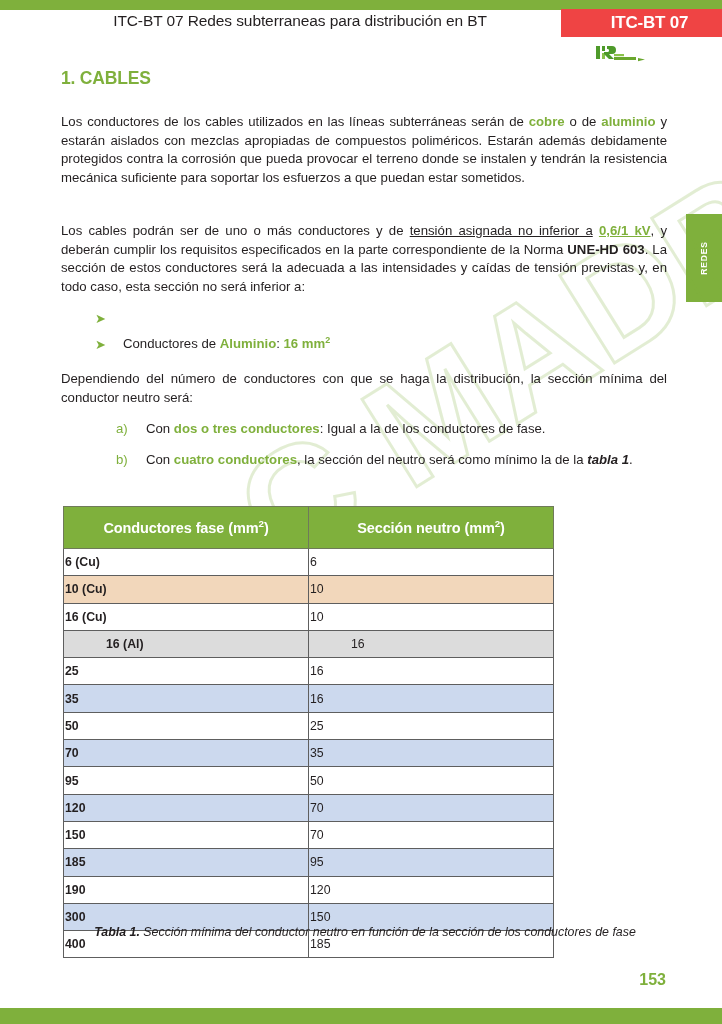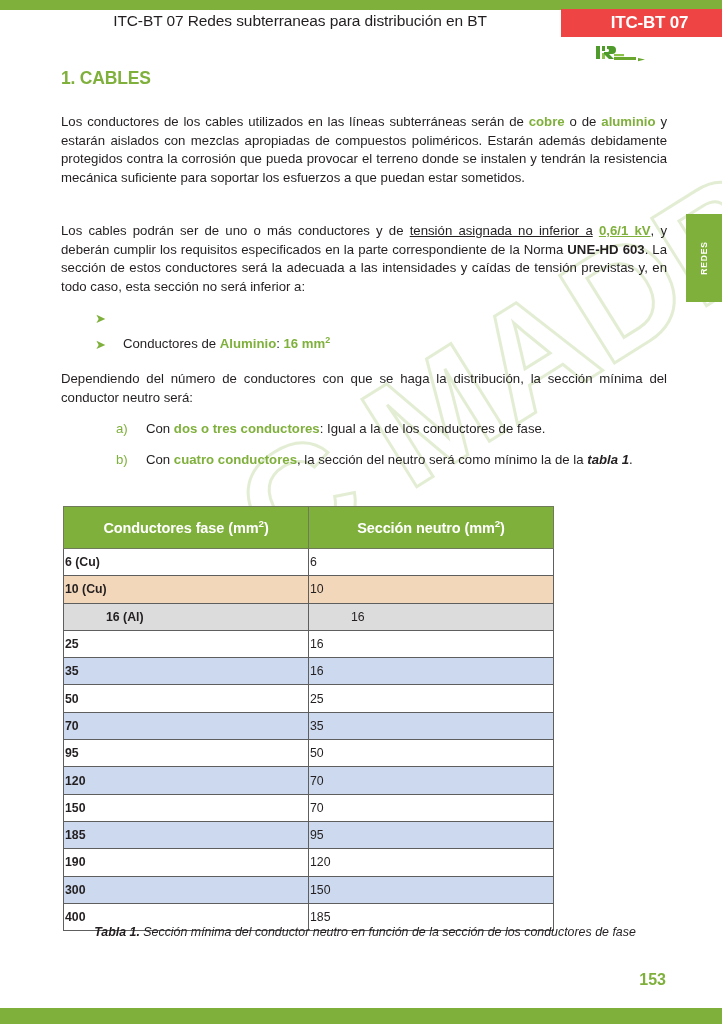--- a/index.html
+++ b/index.html
@@ -317,20 +317,24 @@
       </thead>
       <tbody id="tbl-body">
           <tr class="bg-white">
             <td class="c1">6  (Cu)</td>
             <td class="c2">6</td>
           </tr>
           <tr class="bg-peach">
             <td class="c1">10 (Cu)</td>
             <td class="c2">10</td>
           </tr>
+          <tr class="bg-white">
+            <td class="c1">16 (Cu)</td>
+            <td class="c2">10</td>
+          </tr>
           <tr class="bg-gray">
             <td class="c1">16 (Al)</td>
             <td class="c2">16</td>
           </tr>
           <tr class="bg-white">
             <td class="c1">25</td>
             <td class="c2">16</td>
           </tr>
           <tr class="bg-blue">
             <td class="c1">35</td>

